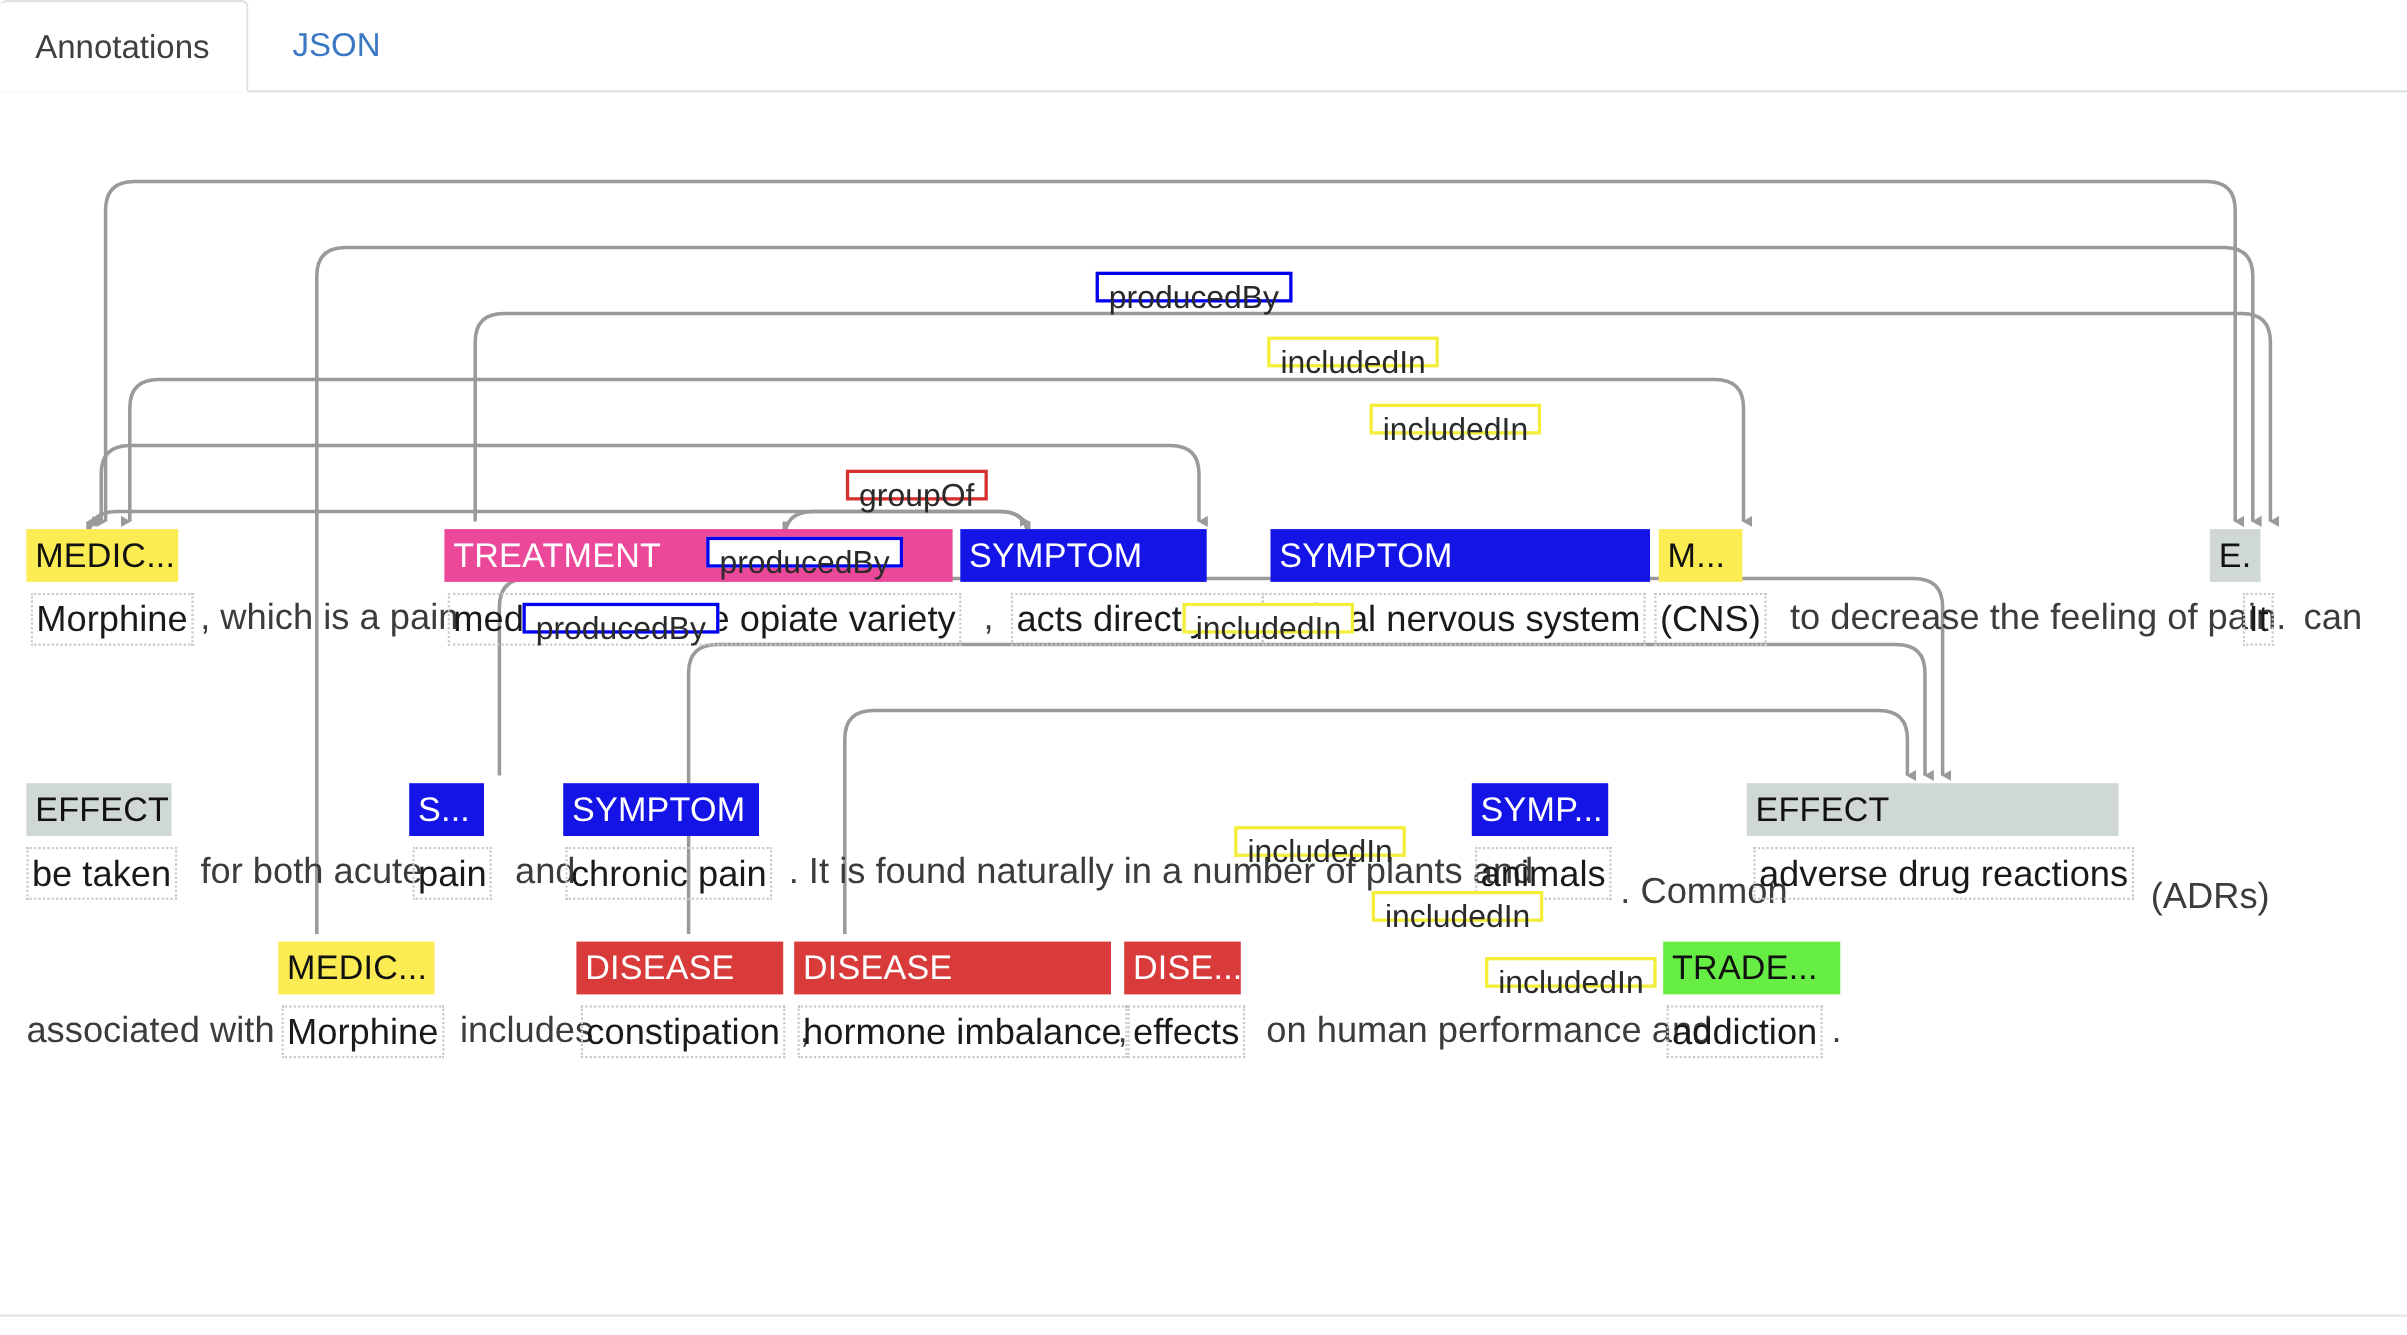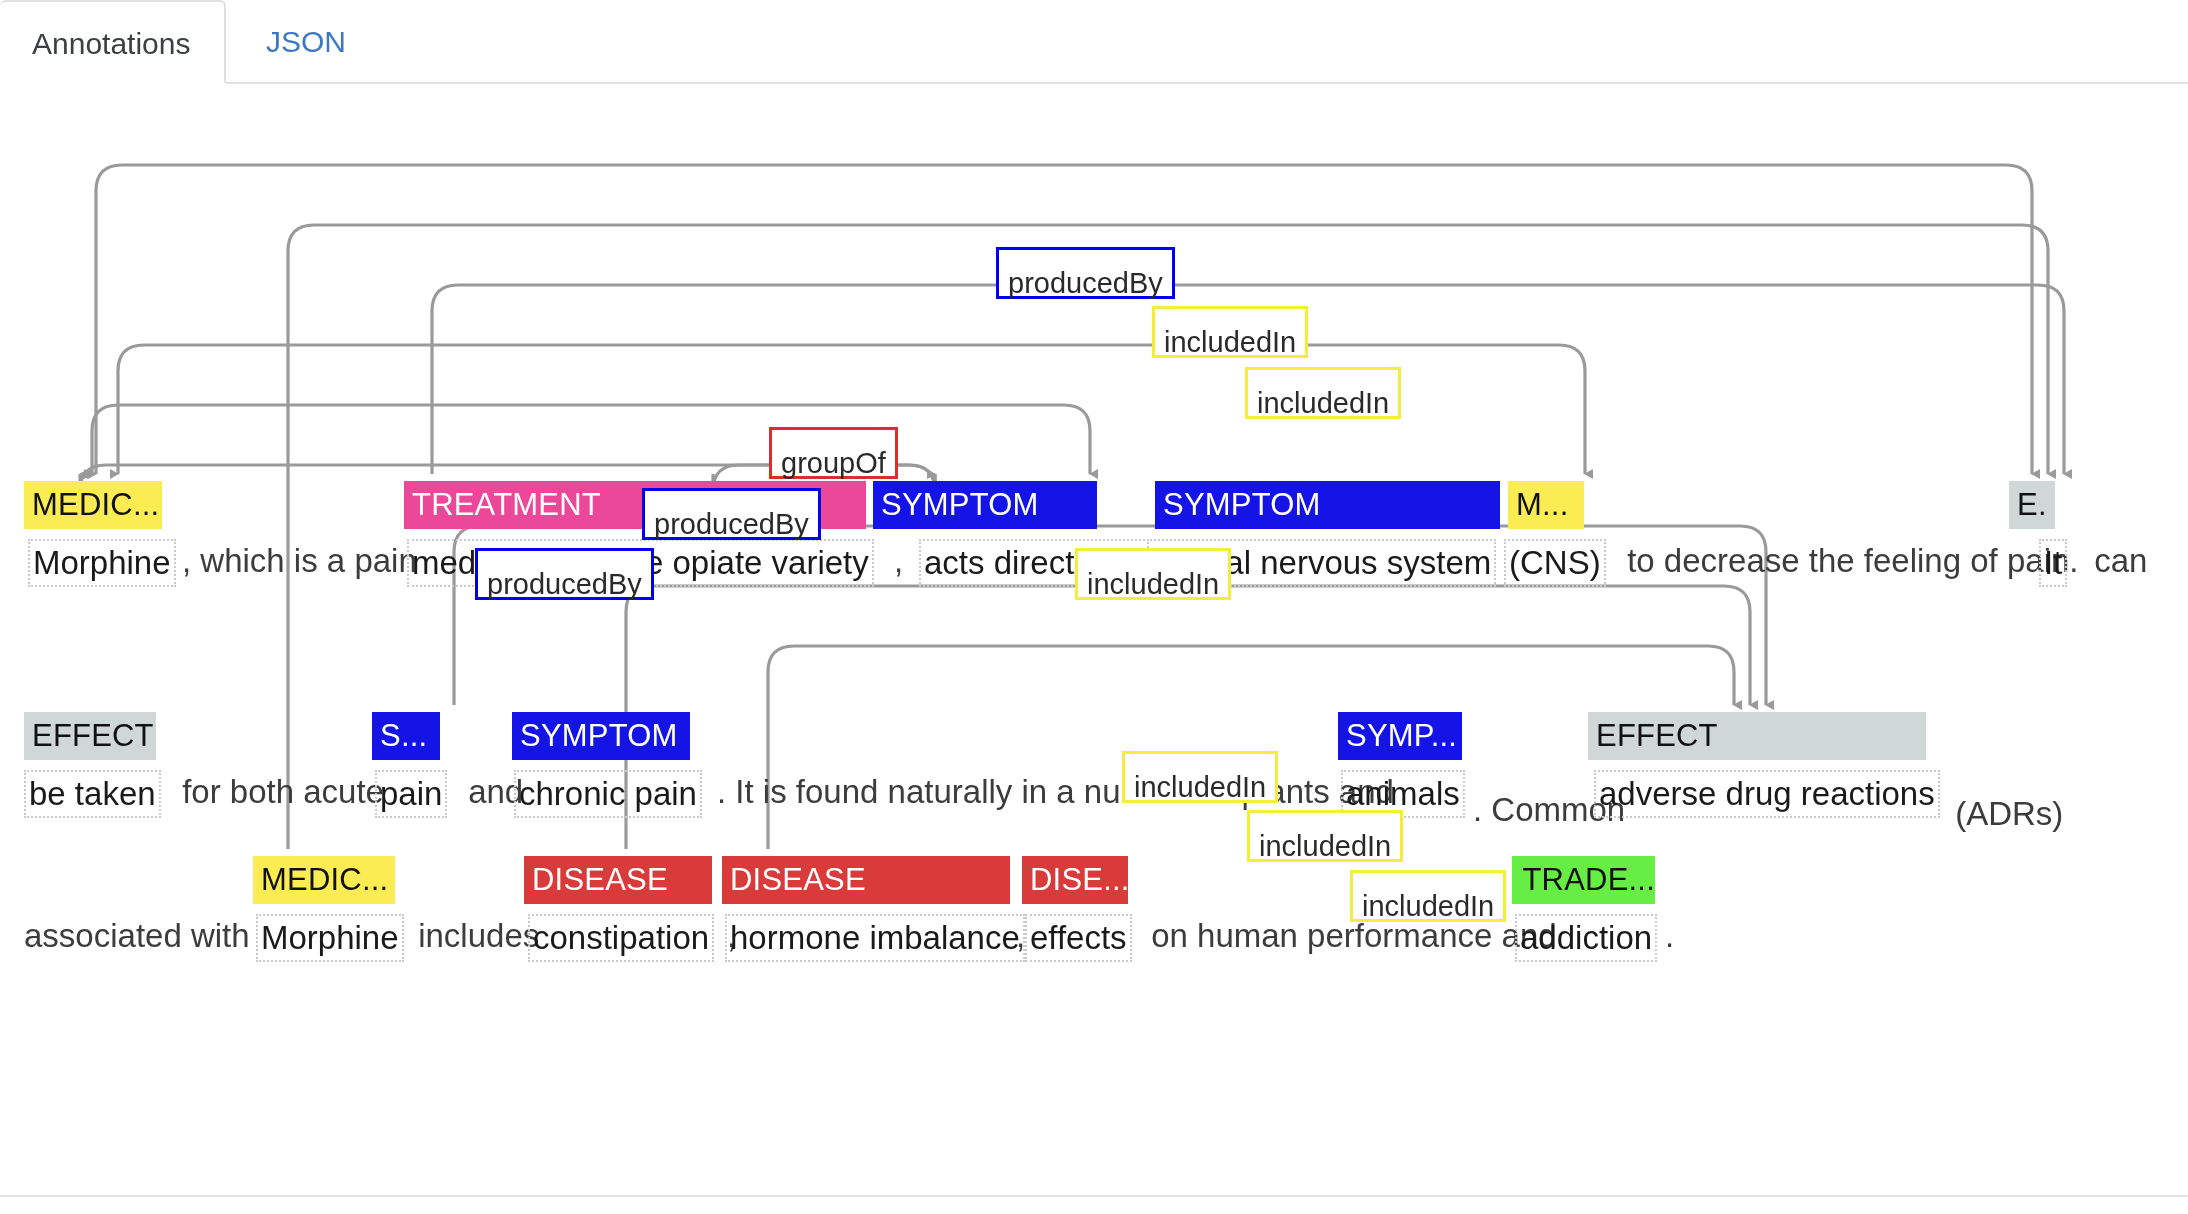--- a/index.html
+++ b/index.html
@@ -95,26 +95,26 @@
   }
   .tok.boxed {
     border: 2px dotted #c9c9c9;
     color: #1a1a1a;
     padding: 0 3px;
   }
 
   
   .rel {
     position: absolute;
-    height: 52px;
+    height: 28px;
     line-height: 42px;
     font-size: 29px;
     background: #ffffff;
     color: #2a2a2a;
-    padding: 12px 9px;
+    padding: 0 9px;
     box-sizing: border-box;
     white-space: nowrap;
     border: 3px solid #888;
     cursor: pointer;
   }
 
   
   #bottomrule {
     position: absolute;
     left: 0;
@@ -163,21 +163,21 @@
       <div class="ent black" style="left: 2009px; top: 397px; width: 46px; background: rgb(207, 216, 215);">E.</div>
       <div class="ent black" style="left: 24px; top: 628px; width: 132px; background: rgb(207, 216, 215);">EFFECT</div>
       <div class="ent white" style="left: 372px; top: 628px; width: 68px; background: rgb(20, 20, 230);">S...</div>
       <div class="ent white" style="left: 512px; top: 628px; width: 178px; background: rgb(20, 20, 230);">SYMPTOM</div>
       <div class="ent white" style="left: 1338px; top: 628px; width: 124px; background: rgb(20, 20, 230);">SYMP...</div>
       <div class="ent black" style="left: 1588px; top: 628px; width: 338px; background: rgb(207, 216, 215);">EFFECT</div>
       <div class="ent black" style="left: 253px; top: 772px; width: 142px; background: rgb(250, 236, 82);">MEDIC...</div>
       <div class="ent white" style="left: 524px; top: 772px; width: 188px; background: rgb(217, 59, 59);">DISEASE</div>
       <div class="ent white" style="left: 722px; top: 772px; width: 288px; background: rgb(217, 59, 59);">DISEASE</div>
       <div class="ent white" style="left: 1022px; top: 772px; width: 106px; background: rgb(217, 59, 59);">DISE...</div>
-      <div class="ent black" style="left: 1512px; top: 772px; width: 143px; background: rgb(102, 238, 68); text-align: right;">TRADE...</div>
+      <div class="ent black" style="left: 1512px; top: 772px; width: 161px; background: rgb(102, 238, 68);">TRADE...</div>
     </div>
   <div id="tok-layer">
       <div class="tok boxed" style="left: 28px; top: 455px;">Morphine</div>
       <div class="tok" style="left: 182px; top: 455px;">, which is a pain </div>
       <div class="tok boxed" style="left: 407px; top: 455px;">medication of the opiate variety</div>
       <div class="tok" style="left: 894px; top: 455px;">,</div>
       <div class="tok boxed" style="left: 919px; top: 455px;">acts directly on</div>
       <div class="tok" style="left: 1175px; top: 455px;"> the </div>
       <div class="tok boxed" style="left: 1147px; top: 455px;">central nervous system</div>
       <div class="tok boxed" style="left: 1504px; top: 443px; margin-top: 12px;">(CNS)</div>

